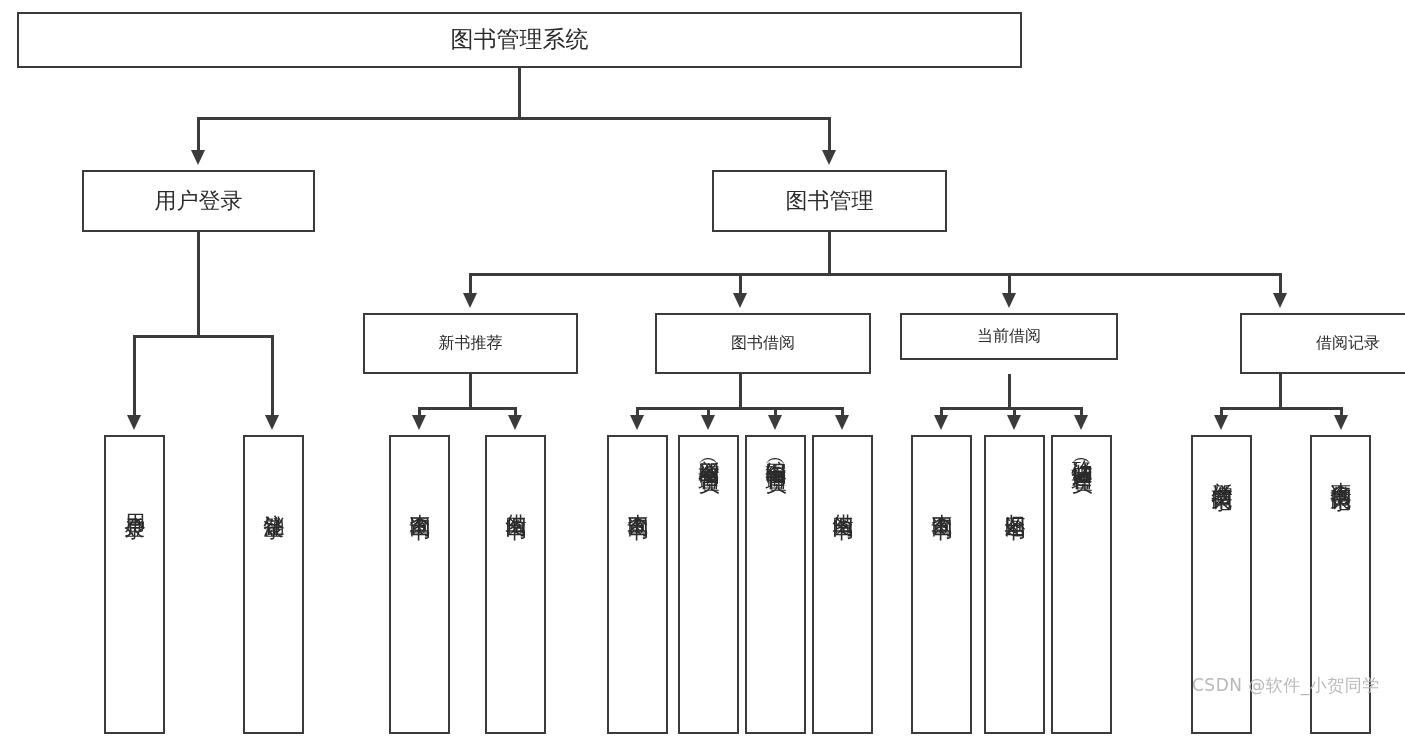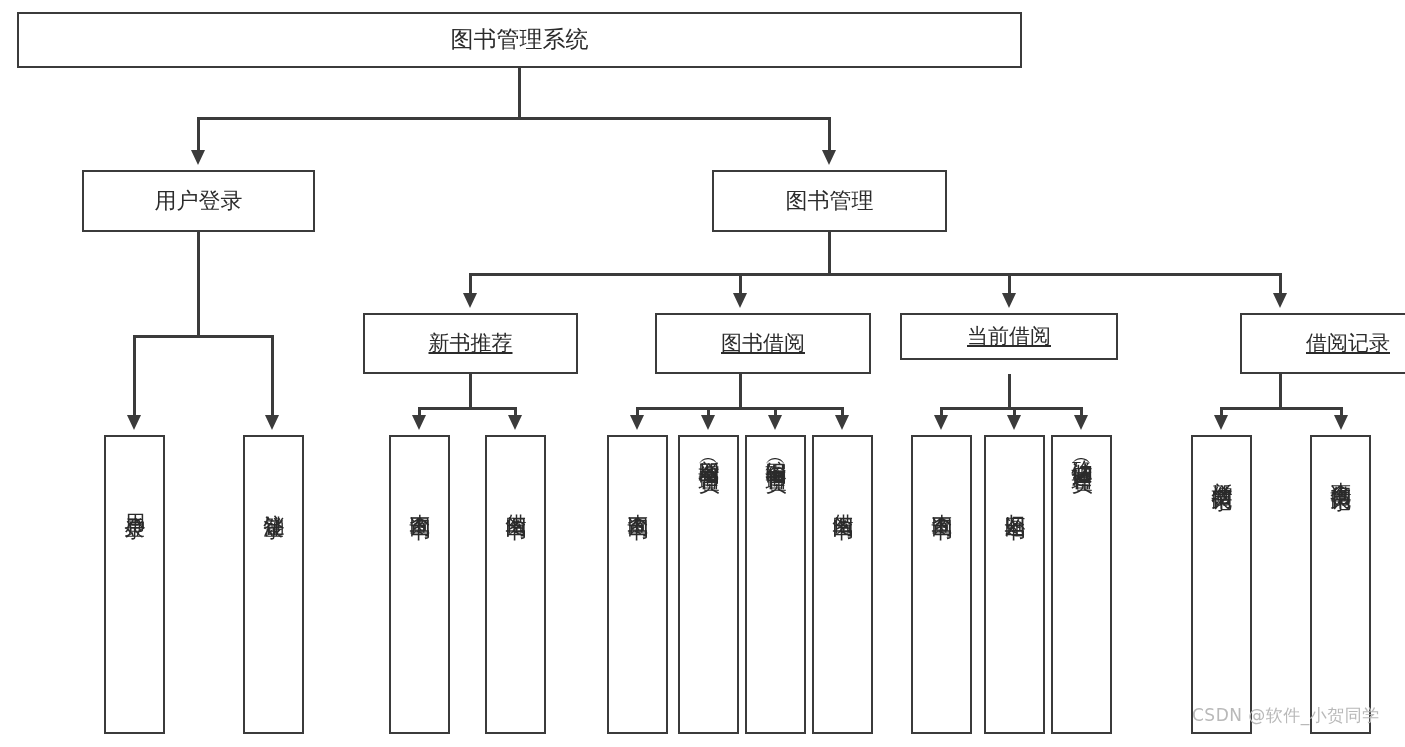--- a/index.html
+++ b/index.html
@@ -28,22 +28,21 @@
     justify-content: center;
     color: #2b2b2b;
   }
   .node.root {
     font-size: 23px;
   }
   .node.lvl1 {
     font-size: 22px;
   }
   .node.lvl2 {
-    font-size: 21px;
-    text-decoration: underline;
+    font-size: 16px;
   }
   .node.leaf {
     font-size: 21px;
     align-items: flex-start;
     justify-content: center;
     padding-top: 6px;
   }
   .node .label {
     line-height: 1.18;
     white-space: nowrap;
@@ -209,15 +208,15 @@
     <span class="label">确认归还（管理员）</span>
   </div>
 
   <div class="node leaf" style="left:1191px; top:435px; width:61px; height:299px; padding-top:28px;">
     <span class="label">新增借阅记录</span>
   </div>
   <div class="node leaf" style="left:1310px; top:435px; width:61px; height:299px; padding-top:28px;">
     <span class="label">查询借阅记录</span>
   </div>
 
-  <div id="watermark" style="left:1192px; top:704px;">CSDN @软件_小贺同学</div>
+  <div id="watermark" style="left:1192px; top:674px;">CSDN @软件_小贺同学</div>
 
 </div>
 
 </body></html>

